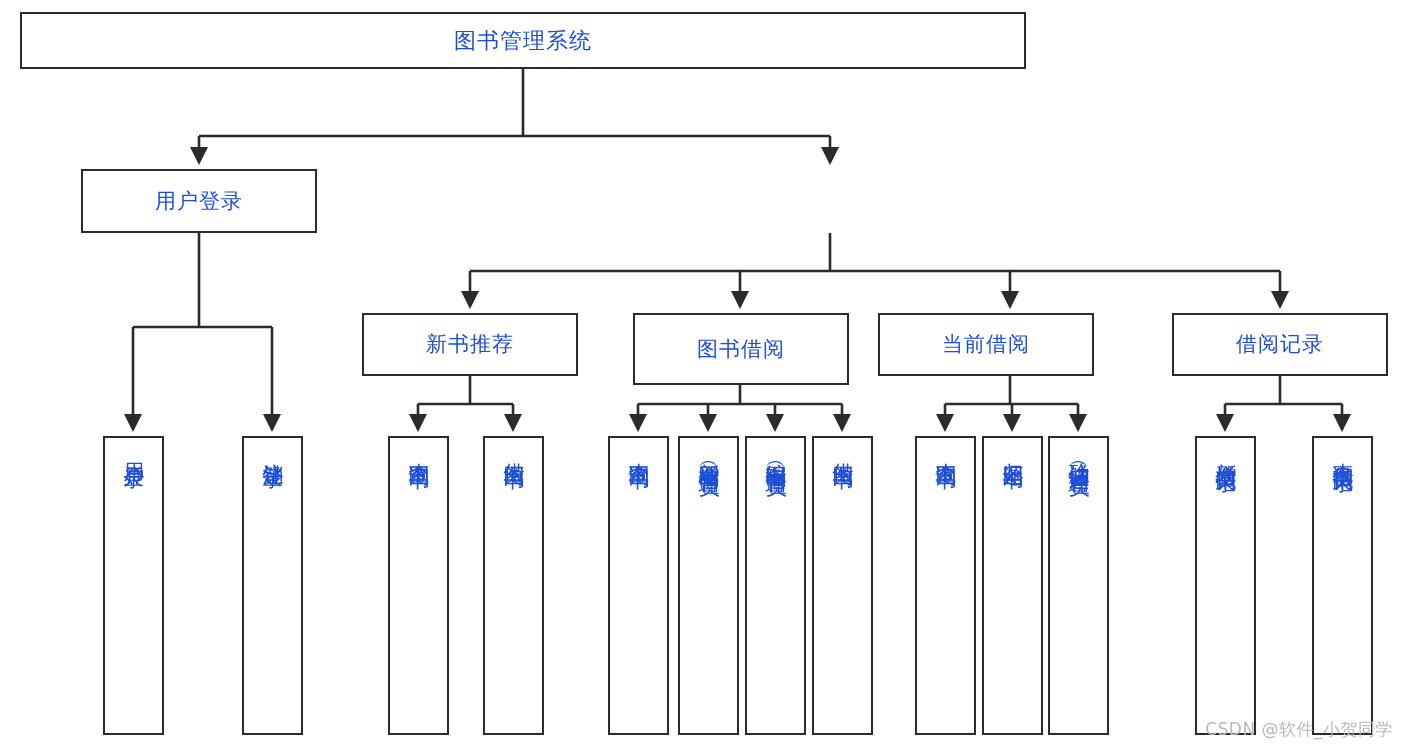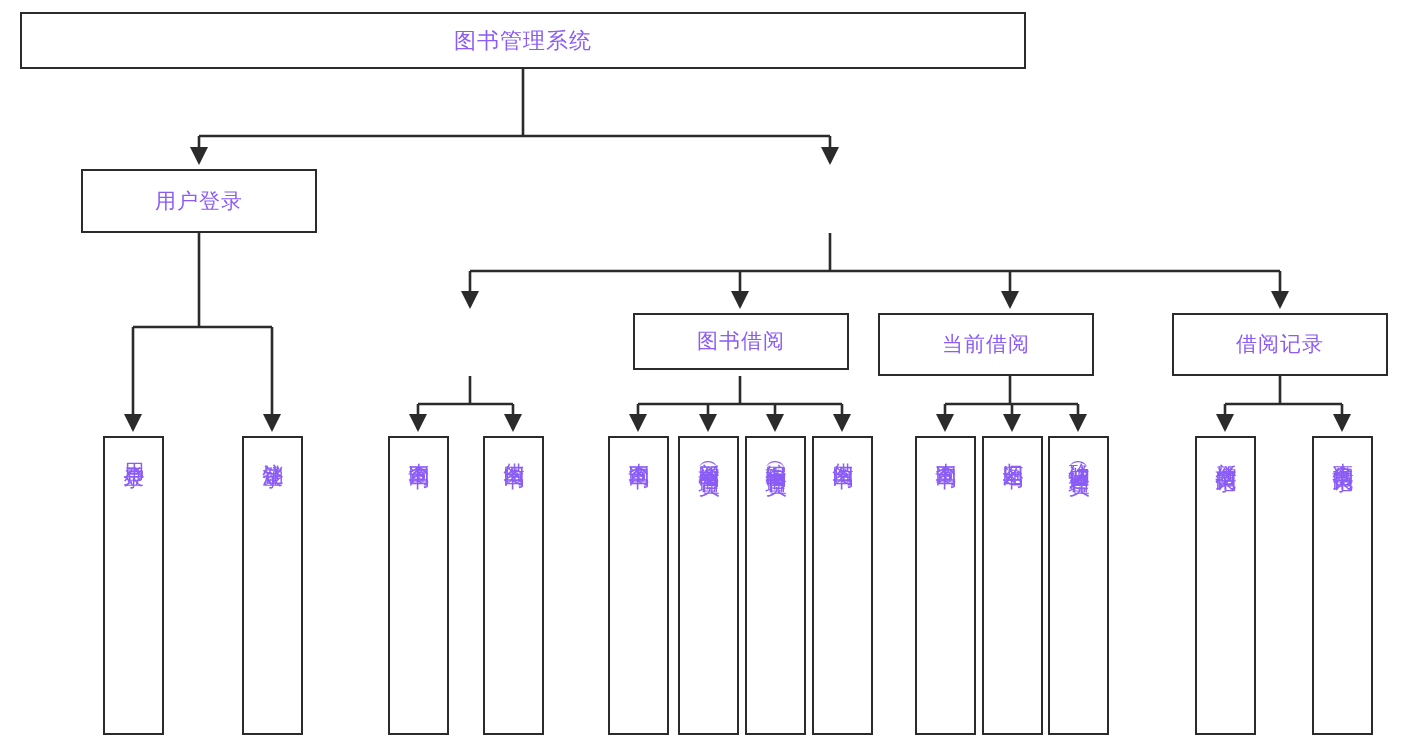--- a/index.html
+++ b/index.html
@@ -29,21 +29,21 @@
     border:2px solid #2b2b2b;
     display:flex;
     align-items:center;
     justify-content:center;
     z-index:2;
   }
   .node .label{
     font-size:21px;
     line-height:1.15;
     letter-spacing:1px;
-    color:#8b5cf6;
+    color:#1d4ed8;
     white-space:nowrap;
   }
   
   .node.vertical{
     align-items:flex-start;
     padding-top:8px;
   }
   .node.vertical .label{
     writing-mode:vertical-rl;
     text-orientation:upright;
@@ -123,21 +123,24 @@
   </svg>
 
   <div class="node root" style="left:20px; top:12px; width:1006px; height:57px;">
     <span class="label">图书管理系统</span>
   </div>
 
   <div class="node" style="left:81px; top:169px; width:236px; height:64px;">
     <span class="label">用户登录</span>
   </div>
 
-  <div class="node" style="left:633px; top:313px; width:216px; height:57px;">
+  <div class="node" style="left:362px; top:313px; width:216px; height:63px;">
+    <span class="label">新书推荐</span>
+  </div>
+  <div class="node" style="left:633px; top:313px; width:216px; height:72px;">
     <span class="label">图书借阅</span>
   </div>
   <div class="node" style="left:878px; top:313px; width:216px; height:63px;">
     <span class="label">当前借阅</span>
   </div>
   <div class="node" style="left:1172px; top:313px; width:216px; height:63px;">
     <span class="label">借阅记录</span>
   </div>
 
   <div class="node vertical" style="left:103px; top:436px; width:61px; height:299px;">
@@ -177,14 +180,15 @@
     <span class="label">确认归还（管理员）</span>
   </div>
 
   <div class="node vertical" style="left:1195px; top:436px; width:61px; height:299px;">
     <span class="label">新增借阅记录</span>
   </div>
   <div class="node vertical" style="left:1312px; top:436px; width:61px; height:299px;">
     <span class="label">查询借阅记录</span>
   </div>
 
+  <div id="watermark">CSDN @软件_小贺同学</div>
 
 </div>
 
 </body></html>

